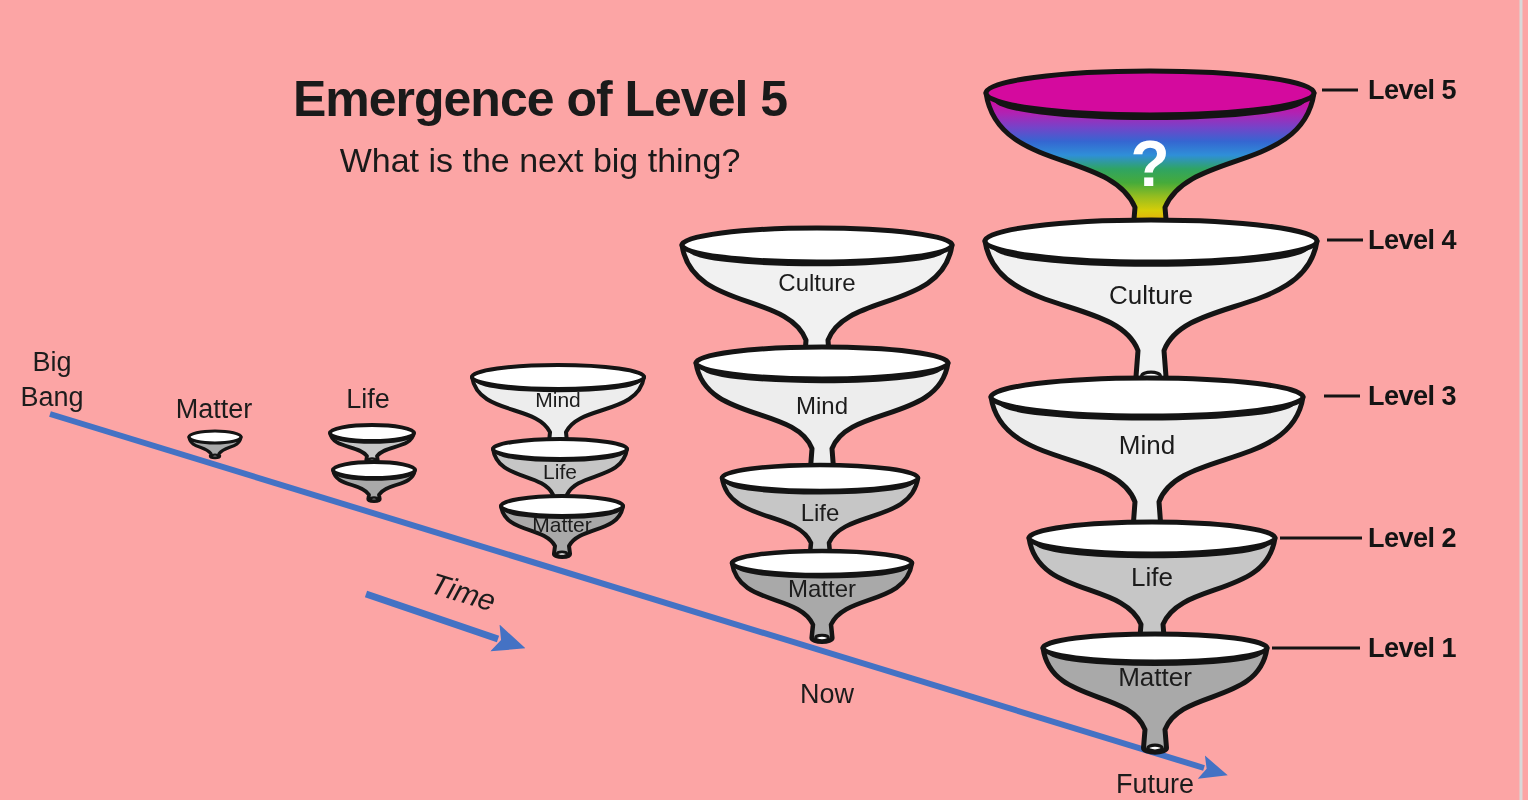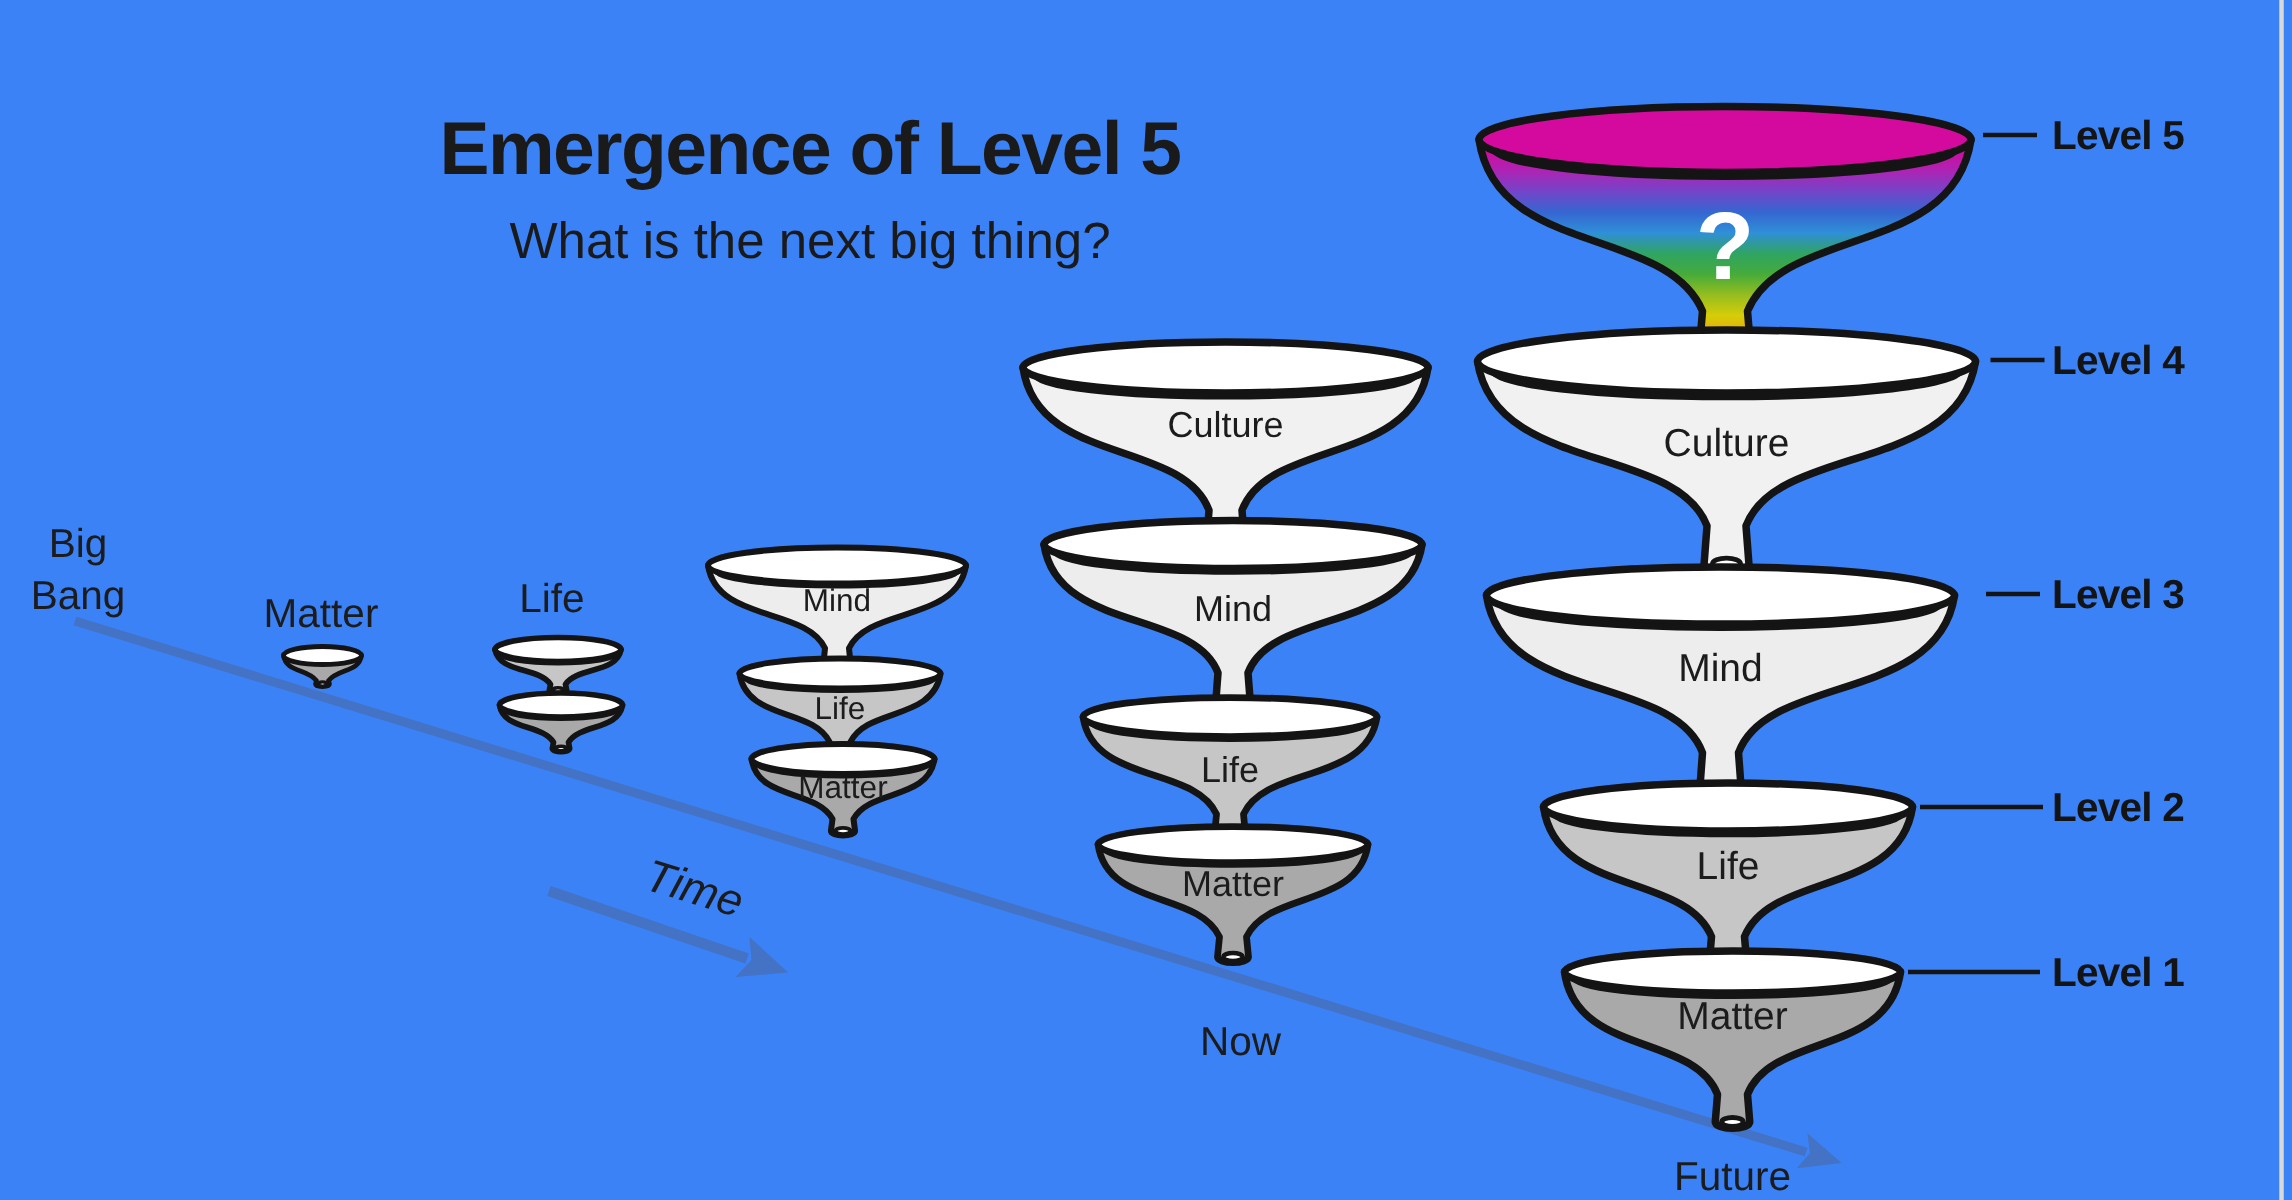--- a/index.html
+++ b/index.html
@@ -1,16 +1,16 @@
 <!DOCTYPE html>
 <html><head>
 <meta charset="utf-8">
 <style>
   html,body { margin:0; padding:0; background:#ffffff; }
-  .canvas { position:relative; width:1528px; height:800px; background:#3b82f6; overflow:hidden; }
+  .canvas { position:relative; width:1528px; height:800px; background:#fca5a5; overflow:hidden; }
   svg { font-family:"Liberation Sans", sans-serif; }
   .t-heading { font-size:50px; font-weight:700; letter-spacing:-1px; fill:#1a1a1a; }
   .t-sub     { font-size:34px; fill:#1a1a1a; }
   .t-level   { font-size:27px; font-weight:700; fill:#141414; letter-spacing:-0.5px; }
   .t-caption { font-size:27px; fill:#1c1c1c; }
   .t-axis    { font-size:27px; fill:#1c1c1c; }
   .t-time    { font-size:30px; font-style:italic; fill:#1c1c1c; }
   .lvl-line  { stroke:#141414; stroke-width:3; }
   .edge-line { stroke:#d9d9d9; stroke-width:3; }
 </style>

